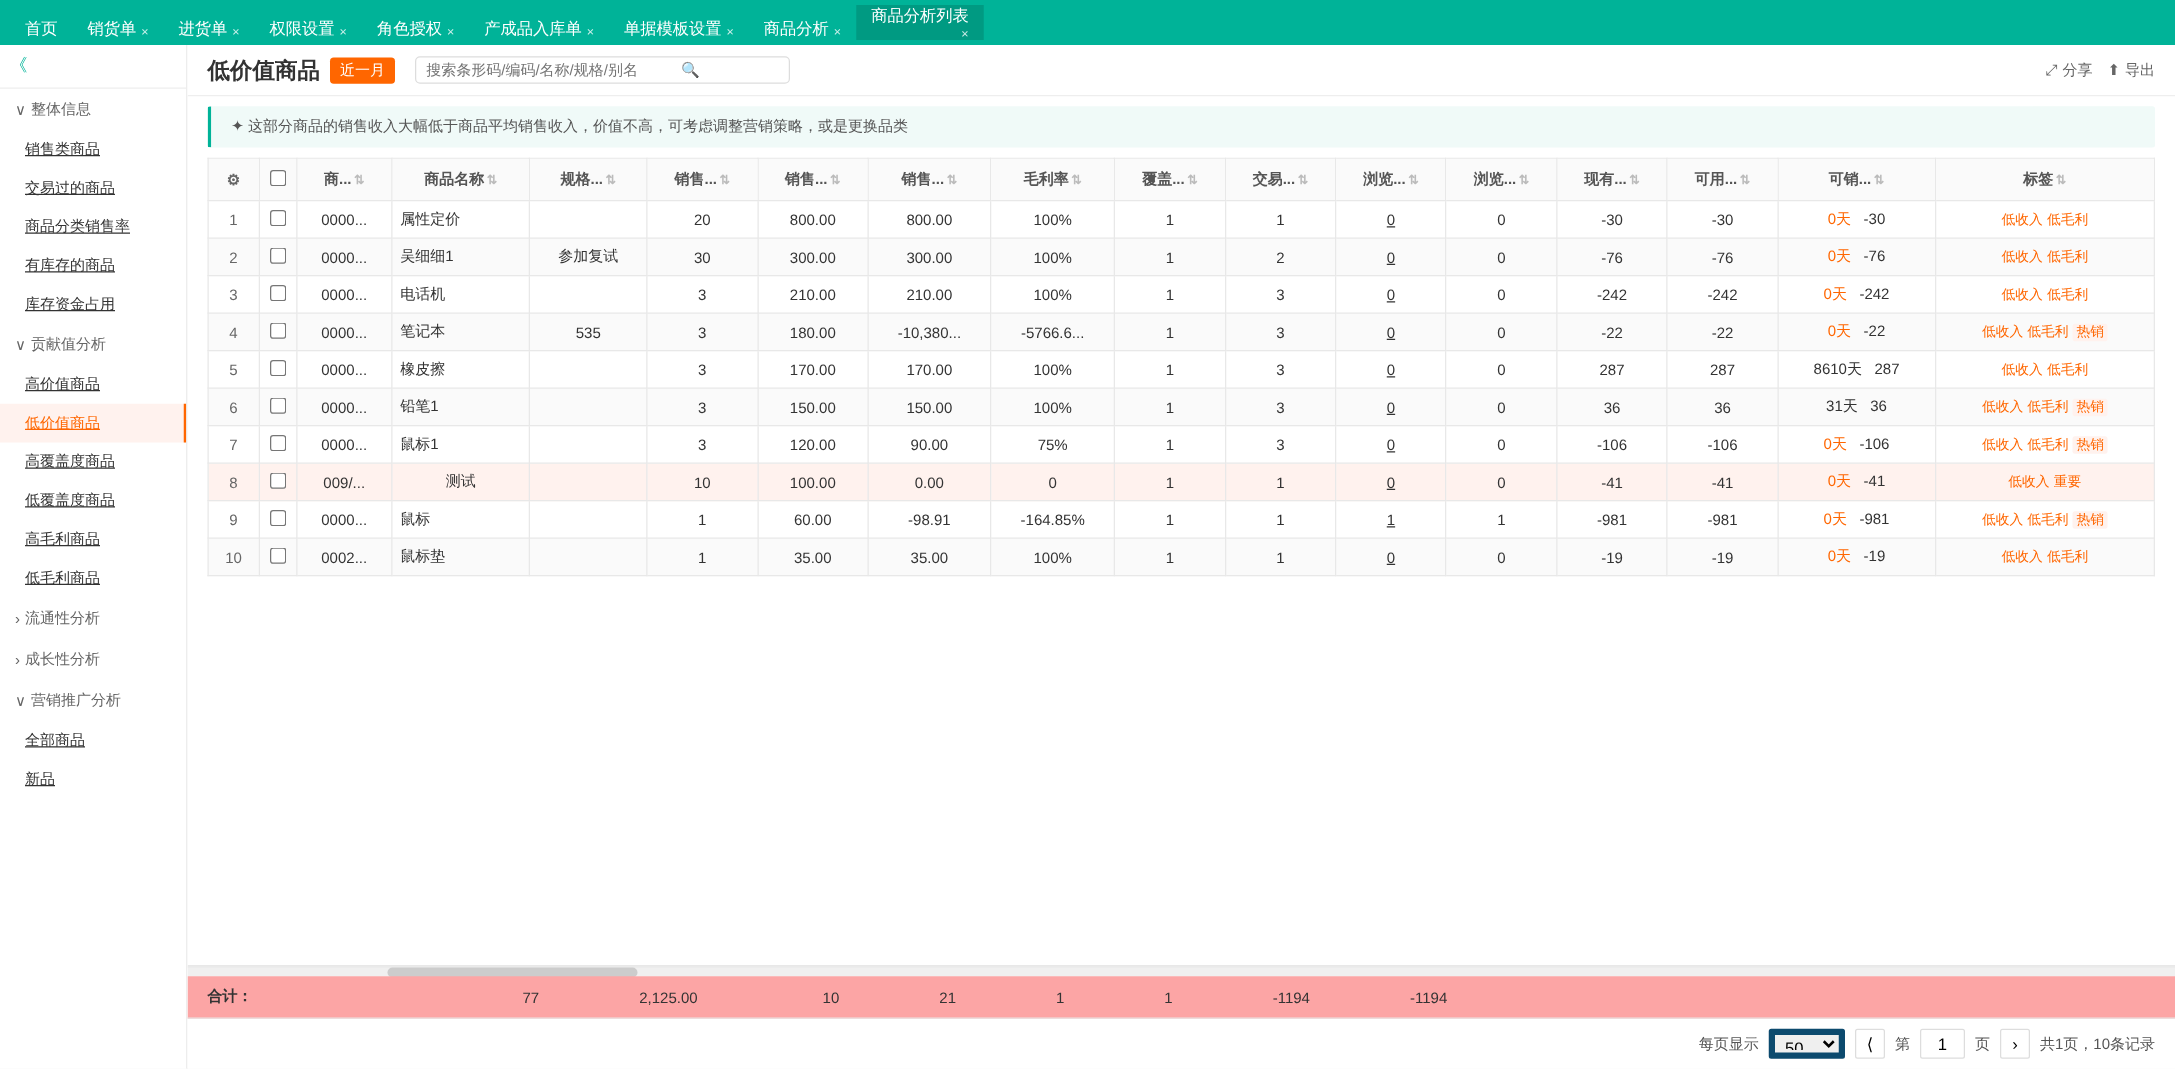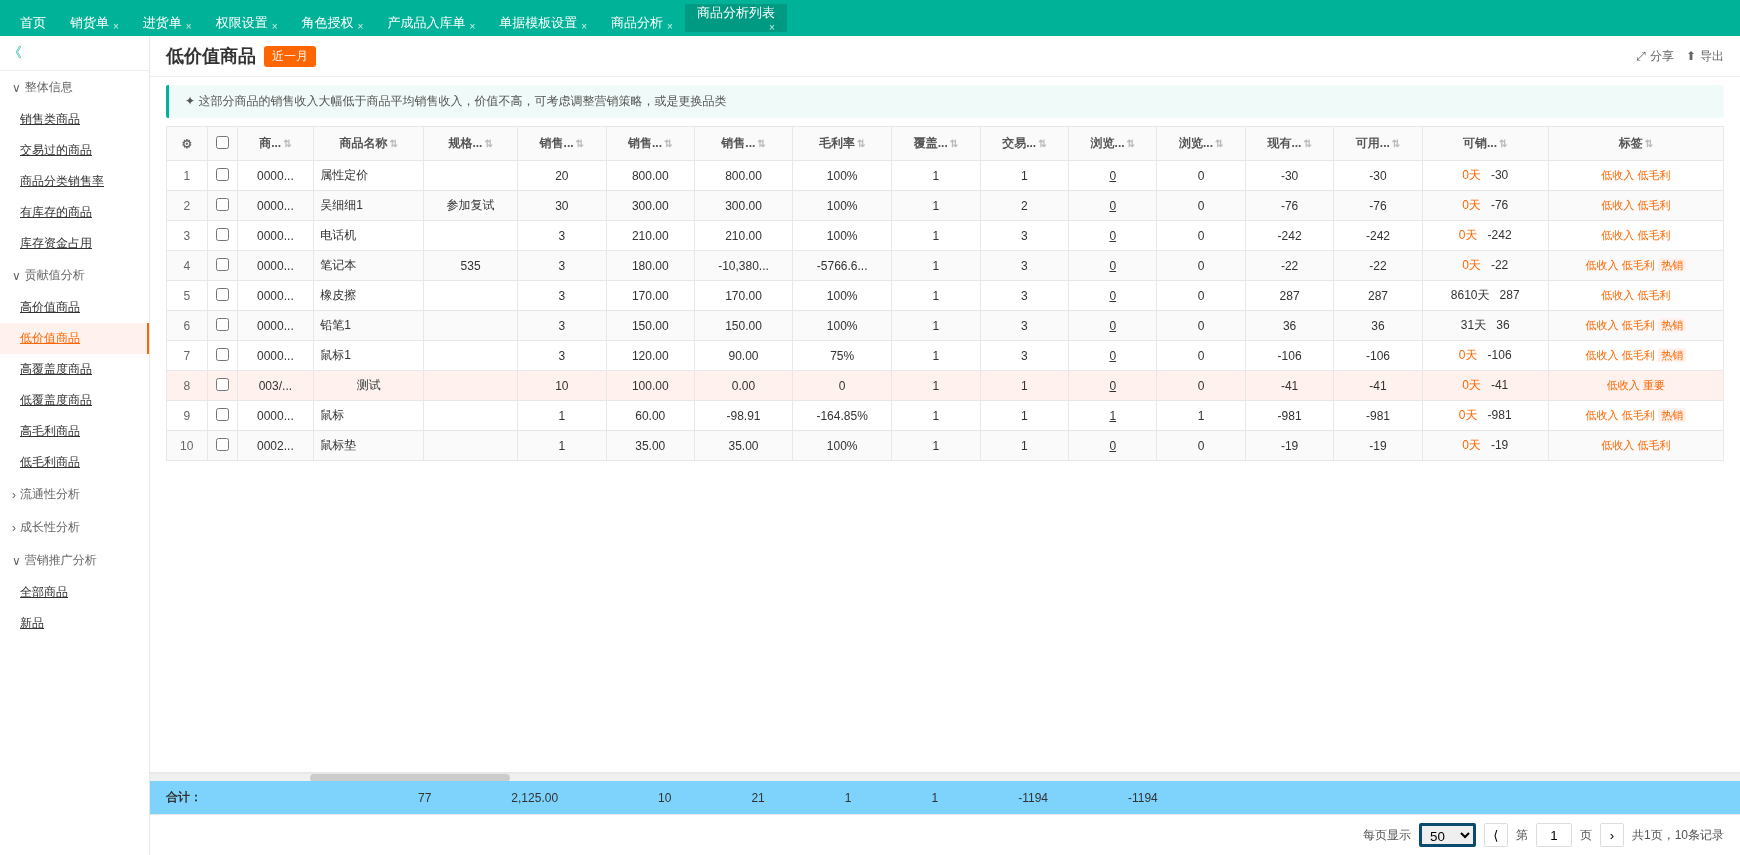--- a/index.html
+++ b/index.html
@@ -176,21 +176,21 @@
     .footer-bar {
       border-top: 1px solid #e8e8e8;
       background: white;
     }
     .total-row {
       display: flex;
       align-items: center;
       padding: 8px 16px;
       font-size: 12px;
       color: #333;
-      background: #7dd3fc;
+      background: #fca5a5;
       border-bottom: 1px solid #e8e8e8;
     }
     .total-label { margin-right: 16px; font-weight: bold; }
     .pagination-bar {
       display: flex;
       align-items: center;
       justify-content: flex-end;
       padding: 8px 16px;
       gap: 8px;
       font-size: 12px;
@@ -208,21 +208,21 @@
       border-radius: 2px;
     }
     .page-input {
       width: 36px;
       height: 24px;
       border: 1px solid #ddd;
       text-align: center;
       border-radius: 2px;
     }
     .per-page-select {
-      border: 3px solid #0c4a6e;
+      border: 5px solid #0c4a6e;
       padding: 2px 4px;
       border-radius: 2px;
       height: 24px;
     }
 
     .scrollbar-track {
       height: 8px;
       background: #f0f0f0;
       border-top: 1px solid #e8e8e8;
     }
@@ -325,20 +325,24 @@
     </div>
     <div class="sidebar-item">全部商品</div>
     <div class="sidebar-item">新品</div>
   </div>
 
   <div class="content-area">
 
     <div class="content-header">
       <span class="content-title">低价值商品</span>
       <span class="tag-btn">近一月</span>
+      <div class="search-box">
+        <input type="text" style="width: 200px;" placeholder="搜索条形码/编码/名称/规格/别名">
+        <span class="search-icon">🔍</span>
+      </div>
       <div class="header-right">
         <div class="header-btn">
           <span>⤢</span>
           <span>分享</span>
         </div>
         <div class="header-btn">
           <span>⬆</span>
           <span>导出</span>
         </div>
       </div>
@@ -605,21 +609,21 @@
       <td>
         <span class="days-tag">0天</span>
         &nbsp;
         <span>-106</span>
       </td>
       <td><span class="tag-low-income">低收入</span> <span class="tag-low-income">低毛利</span> <span class="tag-hot">热销</span></td>
     </tr>
             <tr class="row-highlighted">
       <td><span class="row-num">8</span></td>
       <td class="checkbox-cell"><input type="checkbox" style=""></td>
-      <td>003/...</td>
+      <td>009/...</td>
       <td style="text-align:center;">测试</td>
       <td></td>
       <td>10</td>
       <td>100.00</td>
       <td>0.00</td>
       <td>0</td>
       <td>1</td>
       <td>1</td>
       <td><span class="underline-link">0</span></td>
       <td>0</td>

